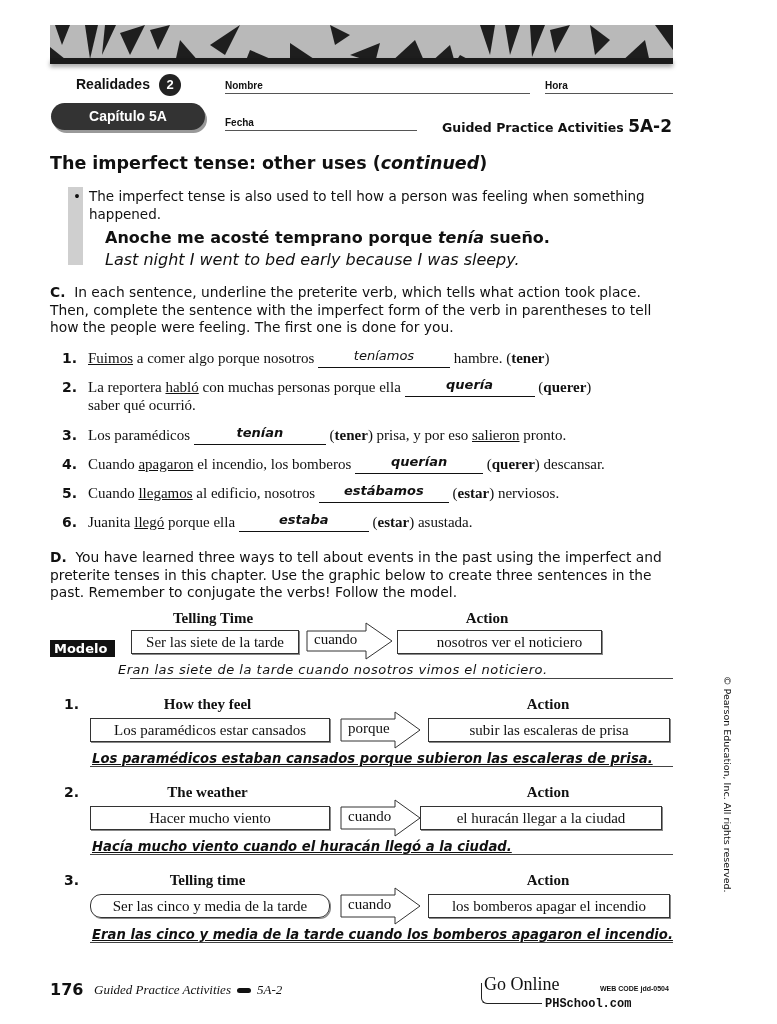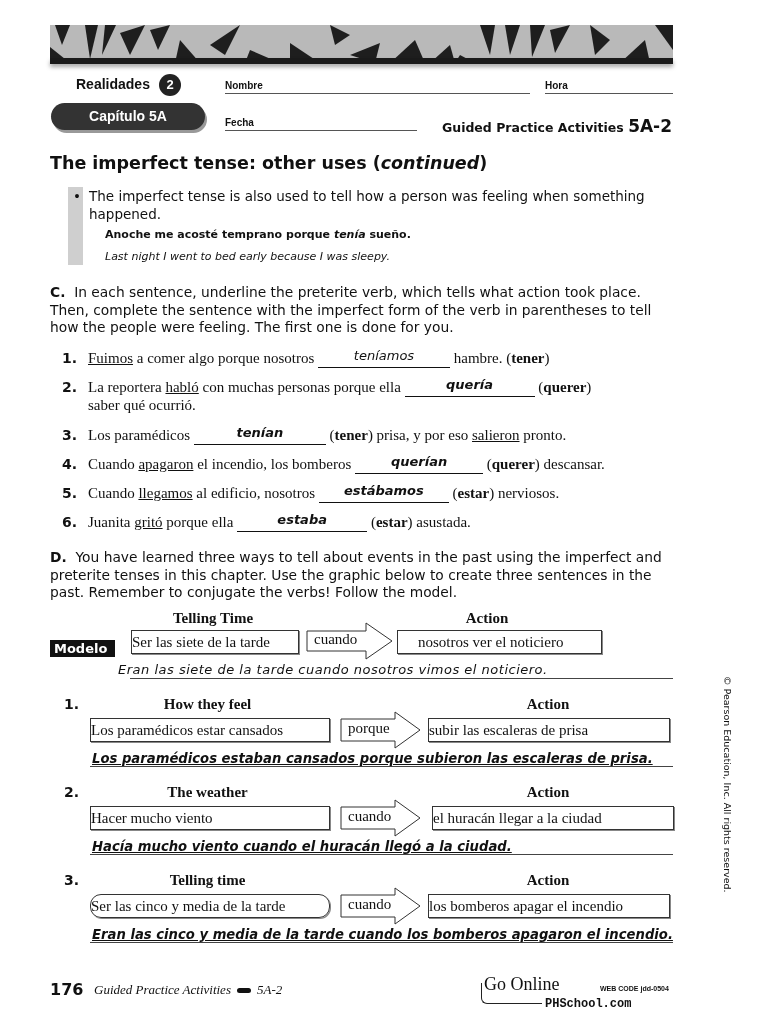--- a/index.html
+++ b/index.html
@@ -11,30 +11,30 @@
   .level-badge { position:absolute; left:159px; top:74px; width:22px; height:22px; border-radius:50%; background:#222; color:#fff; font-family:"Liberation Sans", sans-serif; font-weight:bold; font-size:13px; text-align:center; line-height:22px; }
   .capitulo { position:absolute; left:51px; top:103px; width:154px; height:27px; border-radius:14px; background:#333; color:#fff; font-family:"Liberation Sans", sans-serif; font-weight:bold; font-size:14px; text-align:center; line-height:27px; box-shadow:2px 3px 0 #999; }
   .field-label { position:absolute; font-family:"Liberation Sans", sans-serif; font-size:10px; font-weight:bold; }
   .field-line { position:absolute; height:1px; background:#555; }
   .gpa { position:absolute; right:105px; top:116px; font-family:"DejaVu Sans", sans-serif; font-weight:bold; font-size:12.5px; }
   .gpa .code { font-size:17px; }
   h1.title { position:absolute; left:50px; top:153px; margin:0; font-family:"DejaVu Sans", sans-serif; font-weight:bold; font-size:17.5px; }
   .note-bar { position:absolute; left:68px; top:187px; width:15px; height:78px; background:#cfcfcf; }
   .note { position:absolute; left:89px; top:187px; width:590px; font-family:"DejaVu Sans", sans-serif; font-size:13.5px; line-height:18px; }
   .note .bullet { position:absolute; left:-16px; top:0; }
-  .example { position:absolute; left:105px; font-family:"DejaVu Sans", sans-serif; font-size:11px; }
+  .example { position:absolute; left:105px; font-family:"DejaVu Sans", sans-serif; font-size:16px; }
   .instr { position:absolute; left:50px; width:625px; font-family:"DejaVu Sans", sans-serif; font-size:13.8px; line-height:17.5px; }
   .item { position:absolute; left:62px; font-family:"Liberation Serif", serif; font-size:15px; }
   .item .num { position:absolute; left:0; font-family:"DejaVu Sans", sans-serif; font-weight:bold; font-size:14px; }
   .item .txt { position:absolute; left:26px; white-space:nowrap; }
   .u { text-decoration:underline; }
   .blank { display:inline-block; border-bottom:1px solid #111; text-align:center; position:relative; }
   .blank span { position:relative; top:-3px; font-family:"DejaVu Sans", sans-serif; font-style:italic; font-weight:bold; font-size:13px; }
   .col-head { position:absolute; font-family:"Liberation Serif", serif; font-weight:bold; font-size:15px; text-align:center; }
-  .box { position:absolute; border:1px solid #333; box-shadow:1px 1px 0 #888; font-family:"Liberation Serif", serif; font-size:15px; text-align:left; line-height:22px; white-space:nowrap; }
+  .box { position:absolute; border:1px solid #333; box-shadow:1px 1px 0 #888; font-family:"Liberation Serif", serif; font-size:15px; text-align:center; line-height:22px; white-space:nowrap; }
   .arrow { position:absolute; }
   .arrow svg { position:absolute; left:0; top:0; }
   .arrow .lbl { position:absolute; left:8px; font-family:"Liberation Serif", serif; font-size:15px; }
   .modelo { position:absolute; left:50px; top:640px; background:#111; color:#fff; font-family:"DejaVu Sans", sans-serif; font-weight:bold; font-size:13px; padding:1px 8px 1px 4px; }
   .answer-line { position:absolute; height:1px; background:#444; }
   .answer { position:absolute; white-space:nowrap; font-family:"DejaVu Sans", sans-serif; font-style:italic; font-weight:bold; font-size:13.2px; text-decoration:underline; }
   .answer.model { font-weight:normal; text-decoration:none; font-size:13px; letter-spacing:0.5px; }
   .d-num { position:absolute; left:64px; font-family:"DejaVu Sans", sans-serif; font-weight:bold; font-size:14px; }
   .copyright { position:absolute; left:733px; top:676px; width:200px; transform-origin:0 0; transform:rotate(90deg); font-family:"DejaVu Sans", sans-serif; font-size:9.5px; white-space:nowrap; }
   .footer-page { position:absolute; left:50px; top:980px; font-family:"DejaVu Sans", sans-serif; font-weight:bold; font-size:16px; }
@@ -135,21 +135,21 @@
   <span class="txt"><span>Cuando </span><span class="u">apagaron</span><span> el incendio, los bomberos </span><span class="blank" style="width:128px;"><span>querían</span></span><span> (</span><b>querer</b><span>) descansar.</span></span>
 </div>
 
 <div class="item" style="top:485px;">
   <span class="num">5.</span>
   <span class="txt"><span>Cuando </span><span class="u">llegamos</span><span> al edificio, nosotros </span><span class="blank" style="width:130px;"><span>estábamos</span></span><span> (</span><b>estar</b><span>) nerviosos.</span></span>
 </div>
 
 <div class="item" style="top:514px;">
   <span class="num">6.</span>
-  <span class="txt"><span>Juanita </span><span class="u">gritó</span><span> porque ella </span><span class="blank" style="width:130px;"><span>estaba</span></span><span> (</span><b>estar</b><span>) asustada.</span></span>
+  <span class="txt"><span>Juanita </span><span class="u">llegó</span><span> porque ella </span><span class="blank" style="width:130px;"><span>estaba</span></span><span> (</span><b>estar</b><span>) asustada.</span></span>
 </div>
 
 <div class="instr" style="top:549px;">
   <b>D.</b>&nbsp; <span>You have learned three ways to tell about events in the past using the imperfect and preterite tenses in this chapter. Use the graphic below to create three sentences in the past. Remember to conjugate the verbs! Follow the model.</span>
 </div>
 
 <div class="col-head" style="left:130px;top:610px;width:166px;">Telling Time</div>
 <div class="col-head" style="left:397px;top:610px;width:180px;">Action</div>
 <div class="modelo">Modelo</div>
 <div class="box" style="left:131px;top:630px;width:166px;height:22px;">Ser las siete de la tarde</div>
@@ -180,21 +180,21 @@
 <div class="d-num" style="top:784px;">2.</div>
 <div class="col-head" style="left:90px;top:784px;width:235px;">The weather</div>
 <div class="col-head" style="left:428px;top:784px;width:240px;">Action</div>
 <div class="box" style="left:90px;top:806px;width:238px;height:22px;">Hacer mucho viento</div>
 <div class="arrow" style="left:340px;top:799px;width:82px;height:38px;">
   <svg width="82" height="38">
       <path d="M1 8 L55 8 L55 1 L80 19 L55 37 L55 30 L1 30 Z" fill="#fff" stroke="#333" stroke-width="1"></path>
     </svg>
   <span class="lbl" style="top:9px;">cuando</span>
 </div>
-<div class="box" style="left:432px;top:806px;width:240px;height:22px;">el huracán llegar a la ciudad</div>
+<div class="box" style="left:420px;top:806px;width:240px;height:22px;">el huracán llegar a la ciudad</div>
 <div class="answer" style="left:92px;top:839px;">Hacía mucho viento cuando el huracán llegó a la ciudad.</div>
 <div class="answer-line" style="left:90px;top:854px;width:583px;"></div>
 
 <div class="d-num" style="top:872px;">3.</div>
 <div class="col-head" style="left:90px;top:872px;width:235px;">Telling time</div>
 <div class="col-head" style="left:428px;top:872px;width:240px;">Action</div>
 <div class="box" style="left:90px;top:894px;width:238px;height:22px;border-radius:11px;">Ser las cinco y media de la tarde</div>
 <div class="arrow" style="left:340px;top:887px;width:82px;height:38px;">
   <svg width="82" height="38">
       <path d="M1 8 L55 8 L55 1 L80 19 L55 37 L55 30 L1 30 Z" fill="#fff" stroke="#333" stroke-width="1"></path>

